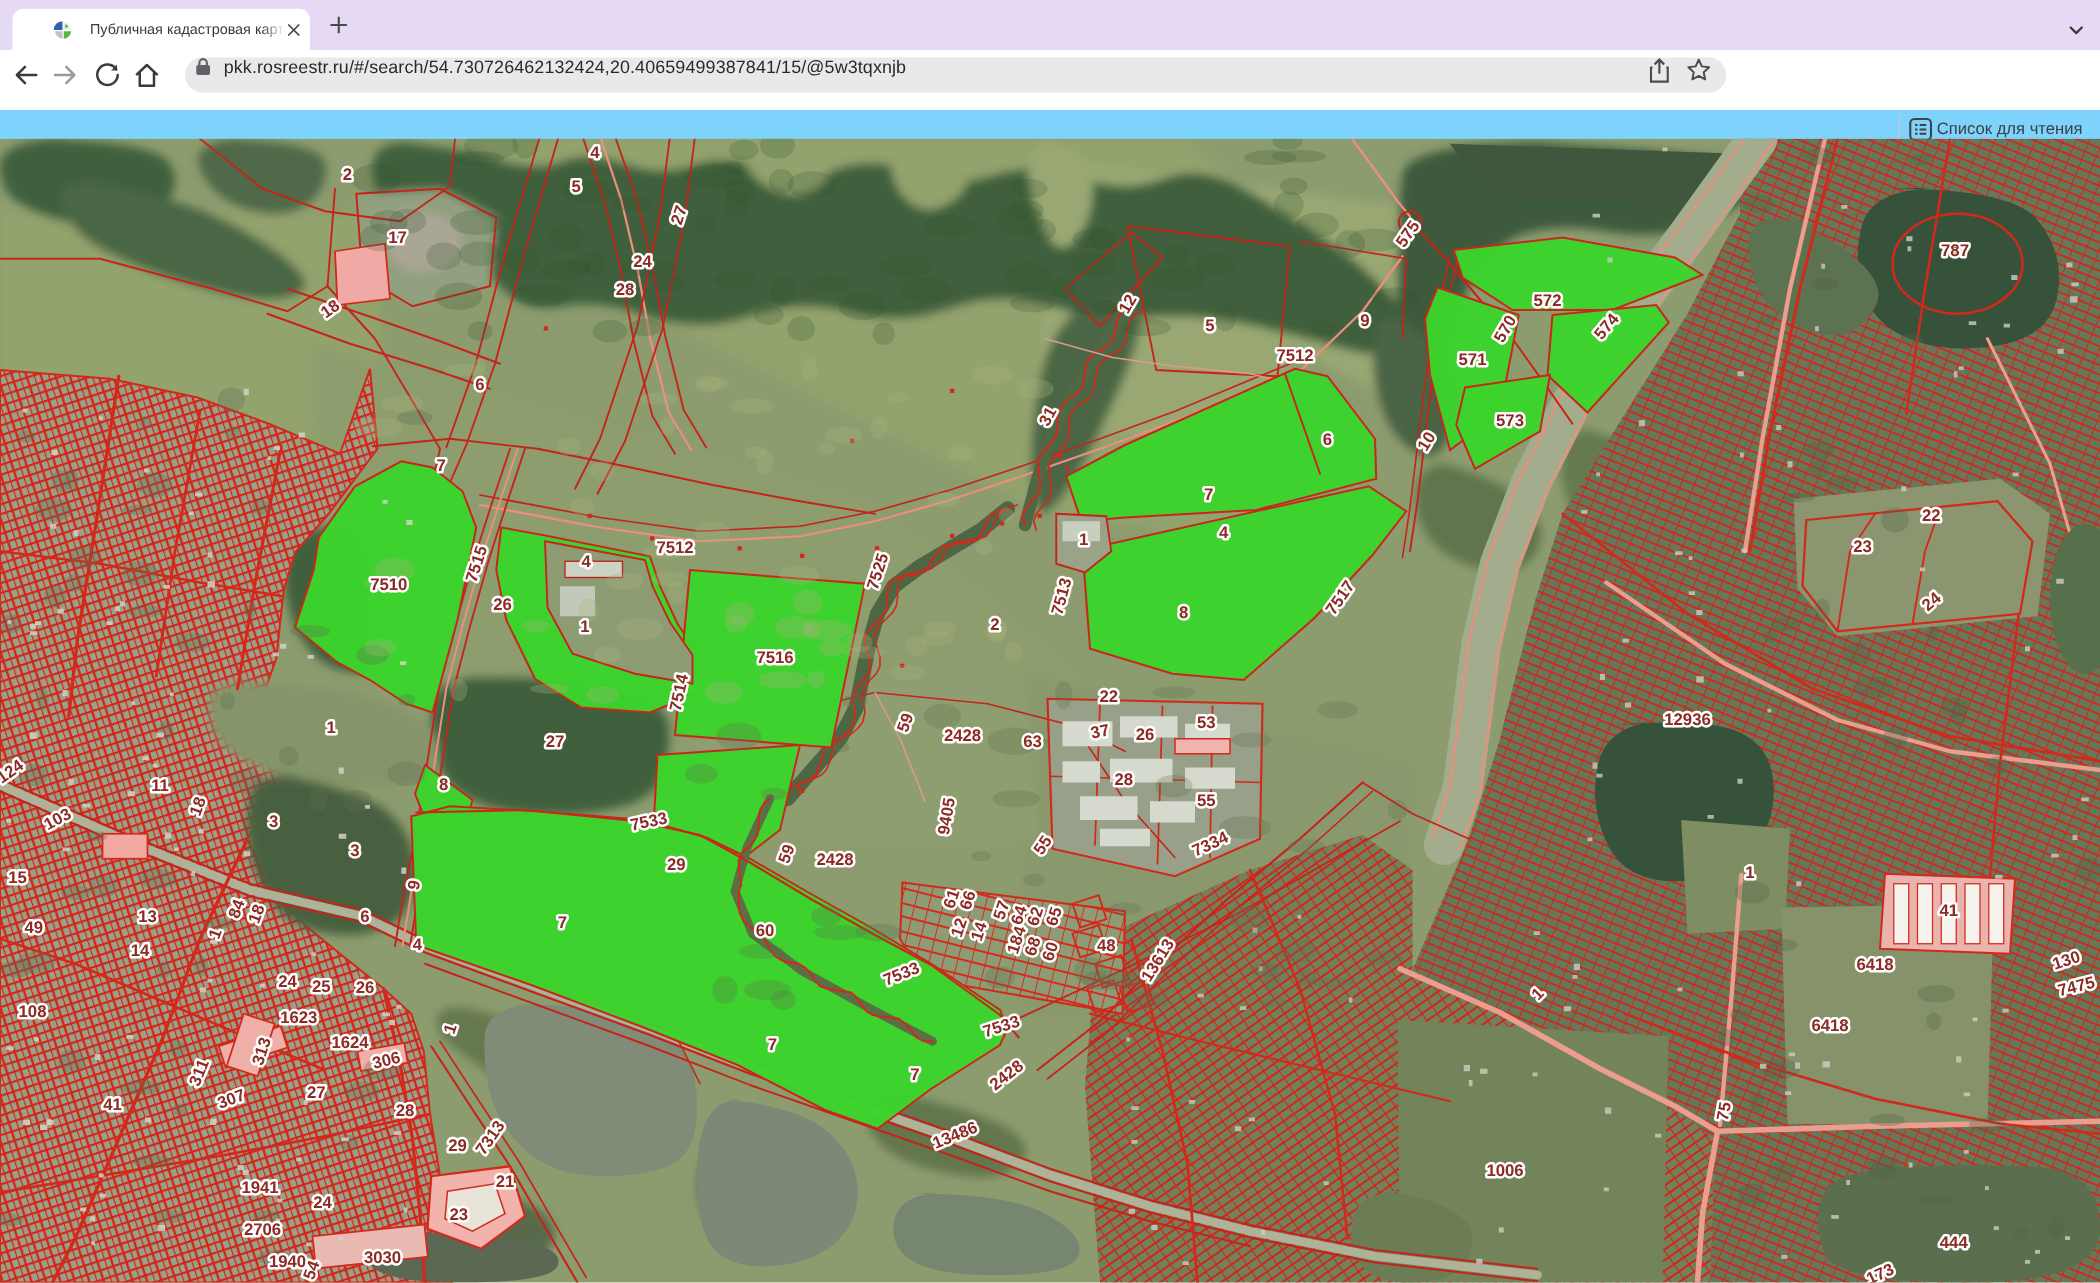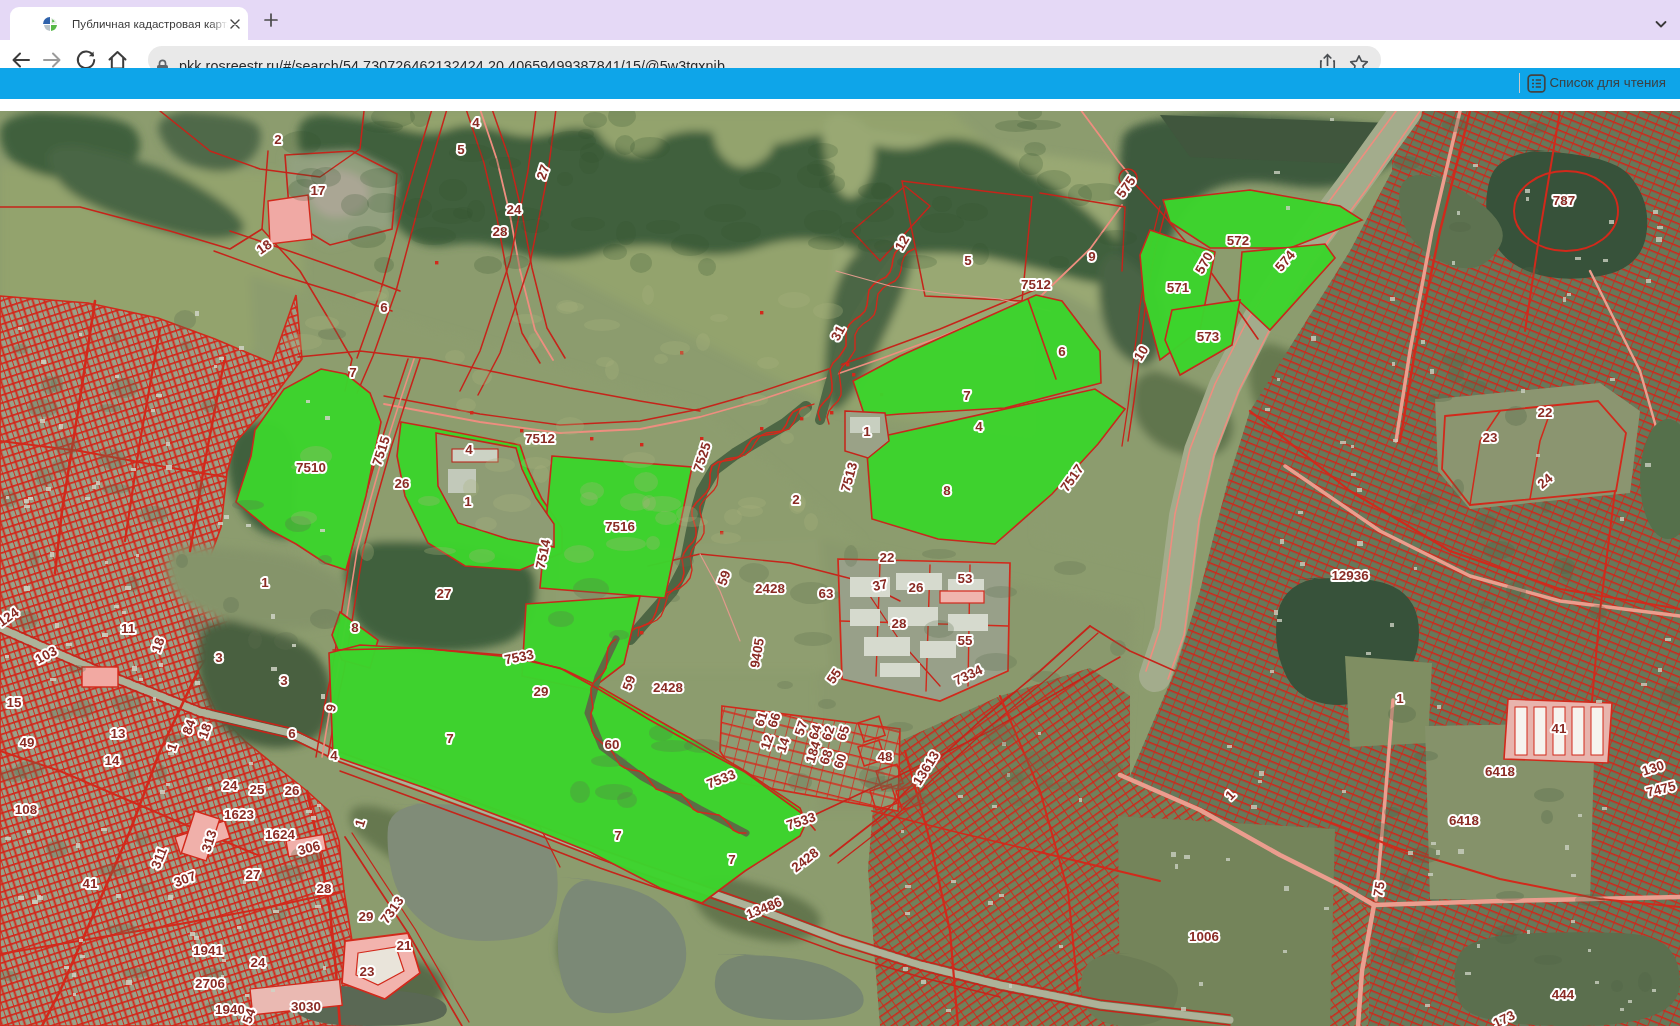--- a/index.html
+++ b/index.html
@@ -5,25 +5,25 @@
 html,body{width:1680px;height:1026px;overflow:hidden;font-family:"Liberation Sans",sans-serif;background:#fff}
 .tabstrip{position:absolute;left:0;top:0;width:1680px;height:40px;background:#e5d9f6}
 .tab{position:absolute;left:10px;top:7px;width:238px;height:33px;background:#fff;border-radius:9px 9px 0 0;display:flex;align-items:center;padding:0 8px 0 28px}
 .fav{flex:none;margin:0 8px 0 4px}
 .tabtitle{font-size:11.5px;color:#3a3a3a;white-space:nowrap;overflow:hidden;width:160px;margin-left:6px;-webkit-mask-image:linear-gradient(90deg,#000 88%,transparent)}
 .tclose{flex:none;margin-left:2px}
 .plus{position:absolute;left:264px;top:13px}
 .chev{position:absolute;right:12px;top:17px}
 .toolbar{position:absolute;left:0;top:40px;width:1680px;height:40px;background:#fff}
 .nav{position:absolute;top:9px}
-.urlbar{position:absolute;left:148px;top:6px;width:1233px;height:28px;background:#e9e9e9;border-radius:14px;display:flex;align-items:flex-end;padding:0 12px 0 8px}
+.urlbar{position:absolute;left:148px;top:6px;width:1233px;height:28px;background:#e9e9e9;border-radius:14px;display:flex;align-items:flex-start;padding:0 12px 0 8px}
 .url{font-size:14.3px;color:#272a2d;letter-spacing:0.1px;flex:1;white-space:nowrap}
 .share{flex:none;margin-right:12px}
 .star{flex:none;margin-right:0}
-.bmrow{position:absolute;left:0;top:68px;width:1680px;height:31px;background:#0ea5e9}
+.bmrow{position:absolute;left:0;top:88px;width:1680px;height:31px;background:#7dd3fc}
 .vsep{position:absolute;right:160px;top:5px;width:1px;height:20px;background:#c8c8c8}
 .rl{position:absolute;right:14px;top:7px;font-size:13.3px;color:#3c4043}
 </style></head><body>
 
 <div class="tabstrip">
  <div class="tab">
   <svg class="fav" width="16" height="16" viewBox="0 0 16 16">
     <path d="M8 1 A7 7 0 0 0 1 8 L8 8 Z" fill="#2f62ab"></path>
     <path d="M9 2 A7 7 0 0 1 15 8 L9 8 Z" fill="#e8f0e8"></path>
     <path d="M15 9 A7 7 0 0 1 9 15 L9 9 Z" fill="#57b847"></path>

